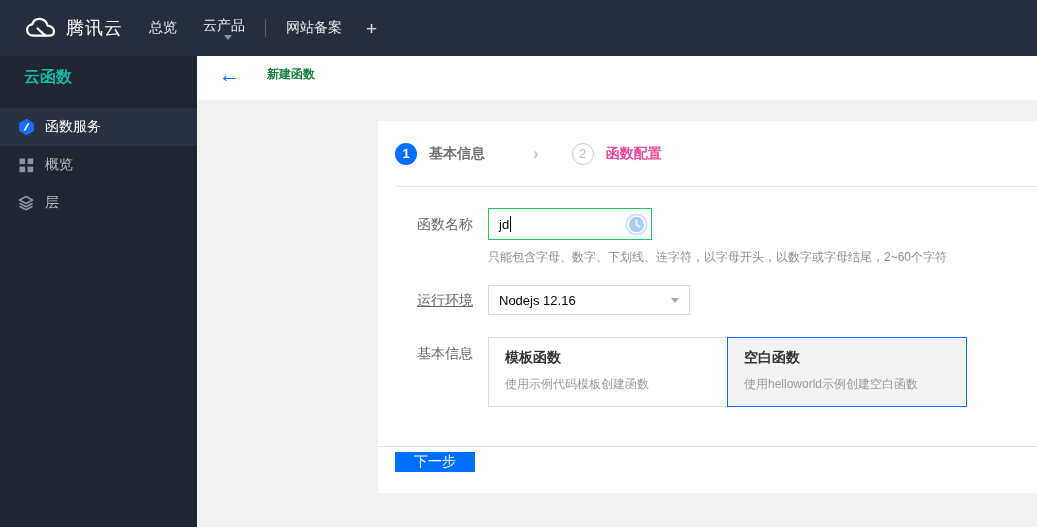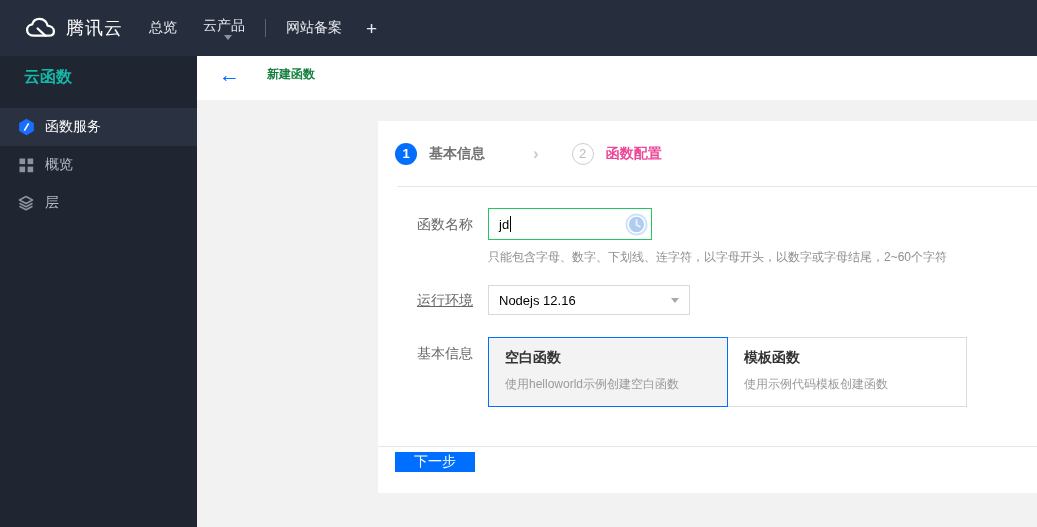--- a/index.html
+++ b/index.html
@@ -186,28 +186,28 @@
         <div class="form-label" style="padding-top:7px;text-decoration:underline;">运行环境</div>
         <div class="select-box">
           <span>Nodejs 12.16</span>
           <span class="select-caret"></span>
         </div>
       </div>
 
       <div class="form-row row-gap2">
         <div class="form-label label-pad">基本信息</div>
         <div class="method-cards">
+          <div class="method-card">
+            <div class="mc-title">模板函数</div>
+            <div class="mc-desc">使用示例代码模板创建函数</div>
+          </div>
           <div class="method-card selected">
             <div class="mc-title">空白函数</div>
             <div class="mc-desc">使用helloworld示例创建空白函数</div>
           </div>
-          <div class="method-card">
-            <div class="mc-title">模板函数</div>
-            <div class="mc-desc">使用示例代码模板创建函数</div>
-          </div>
         </div>
       </div>
 
     </div>
 
     <div class="footer-divider"></div>
     <button class="next-btn">下一步</button>
 
   </div>
 </div>

